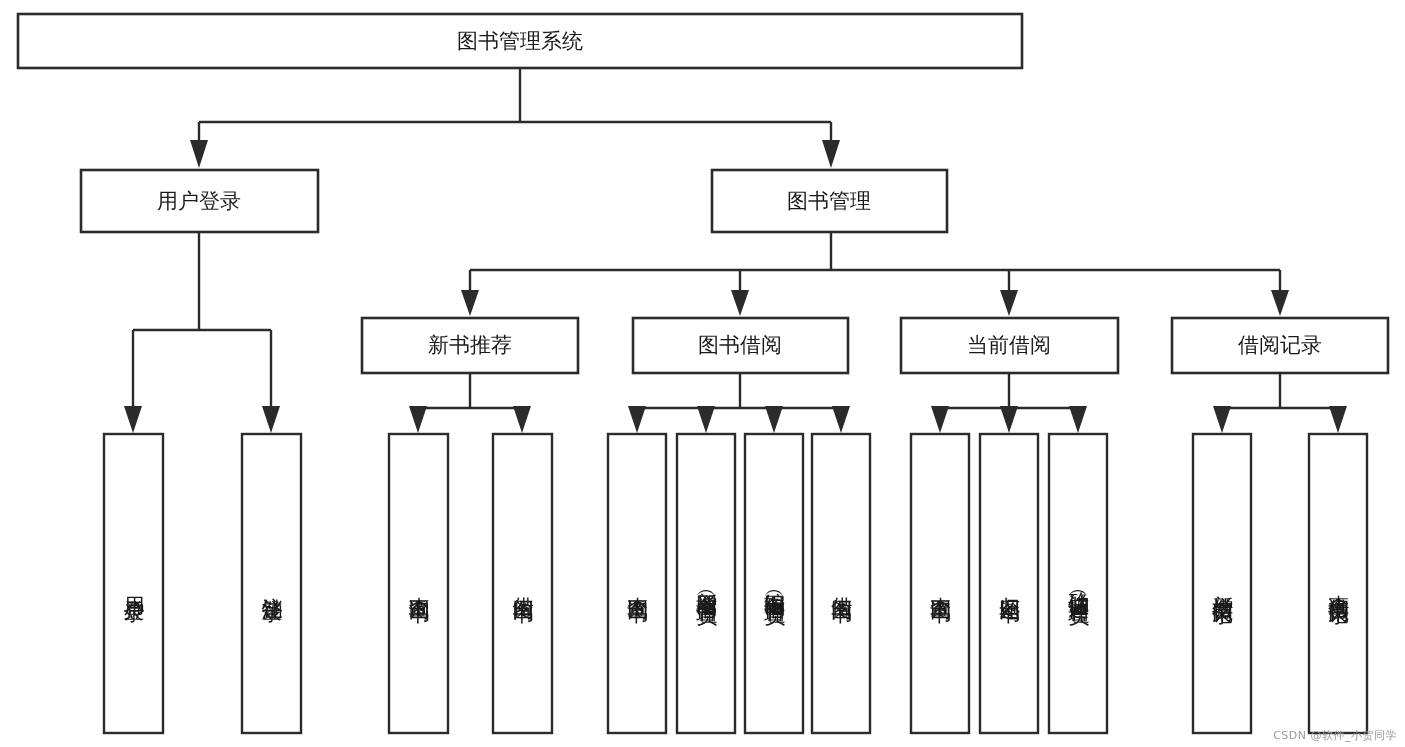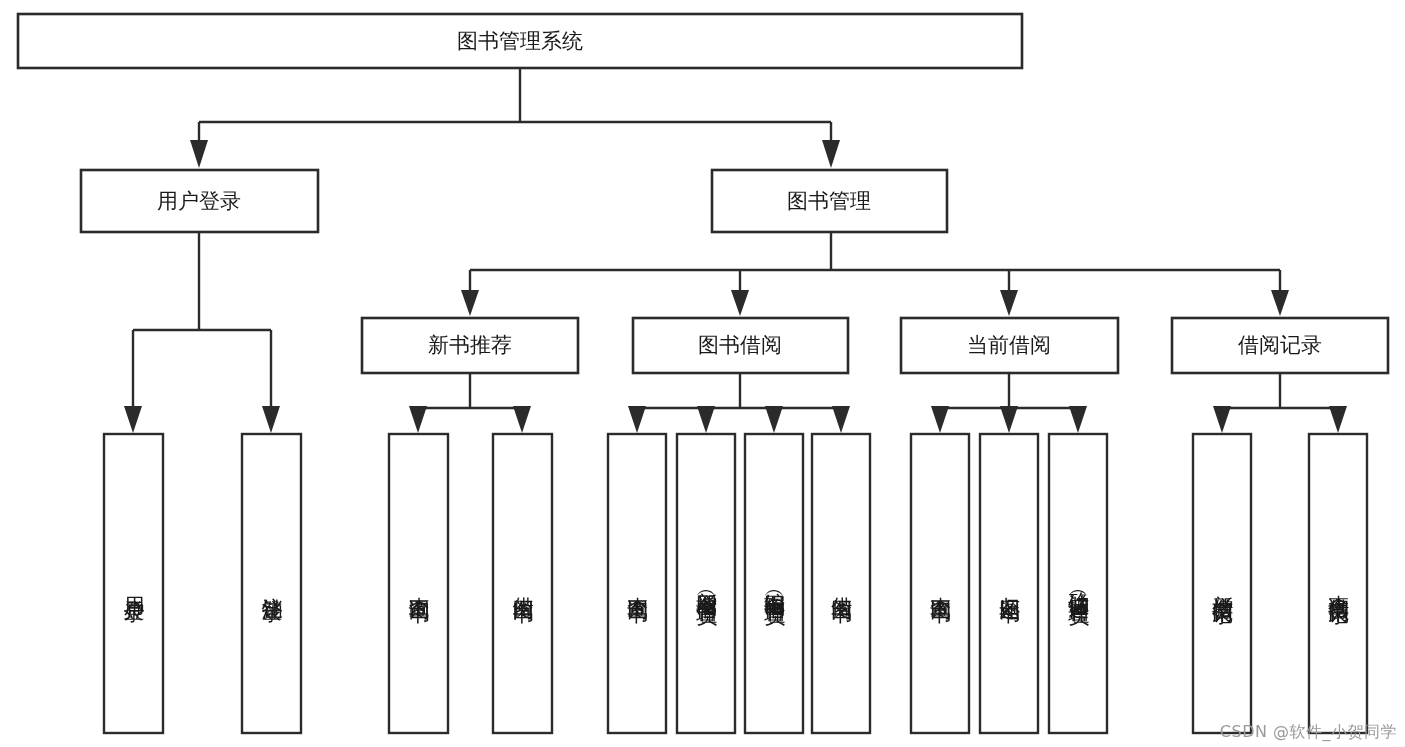--- a/index.html
+++ b/index.html
@@ -66,21 +66,21 @@
     letter-spacing: 2px;
     white-space: pre;
     text-align: center;
     pointer-events: none;
   }
   .watermark {
     position: absolute;
     right: 8px;
     bottom: 4px;
     font-family: "DejaVu Sans", "Liberation Sans", sans-serif;
-    font-size: 16px;
+    font-size: 11px;
     color: #9a9a9a;
     letter-spacing: 0.5px;
     white-space: nowrap;
   }
 </style>
 </head>
 <body>
 
 <div id="diagram-root">
 

